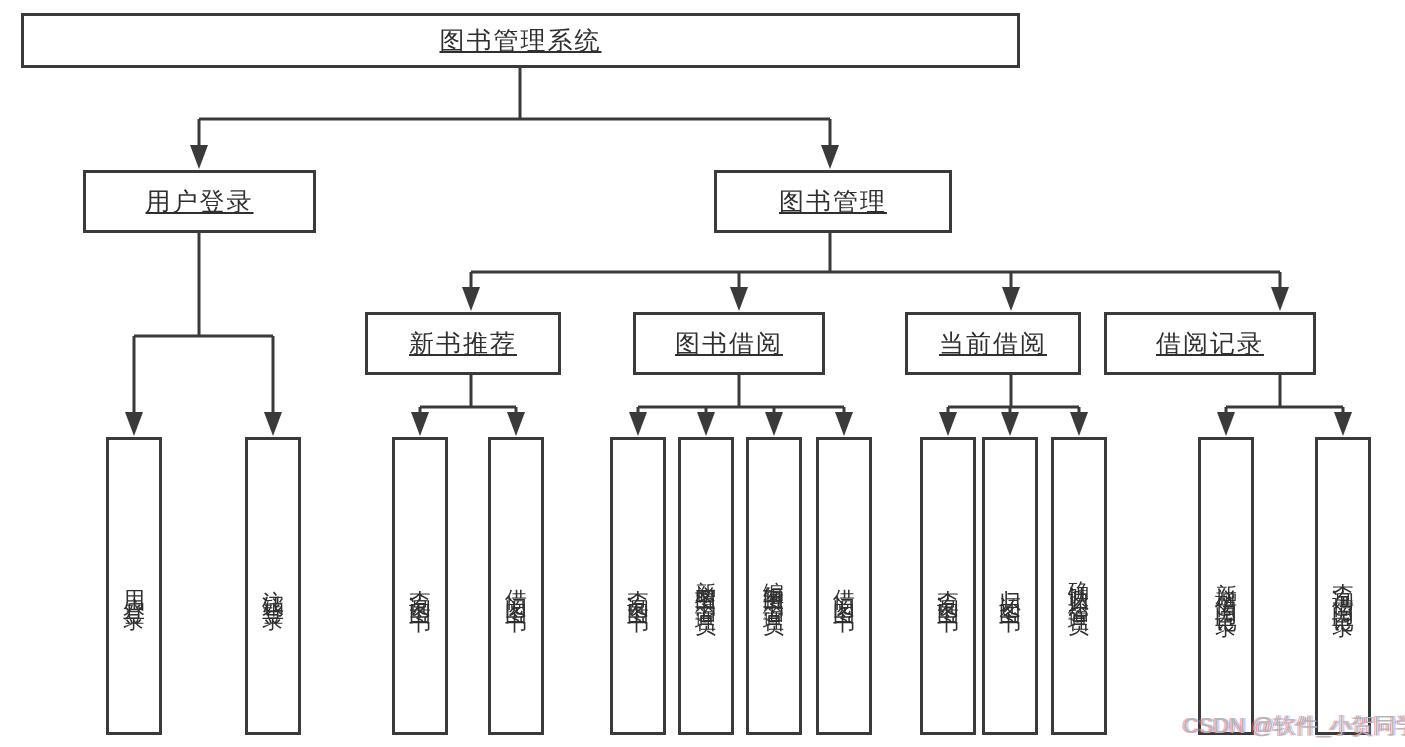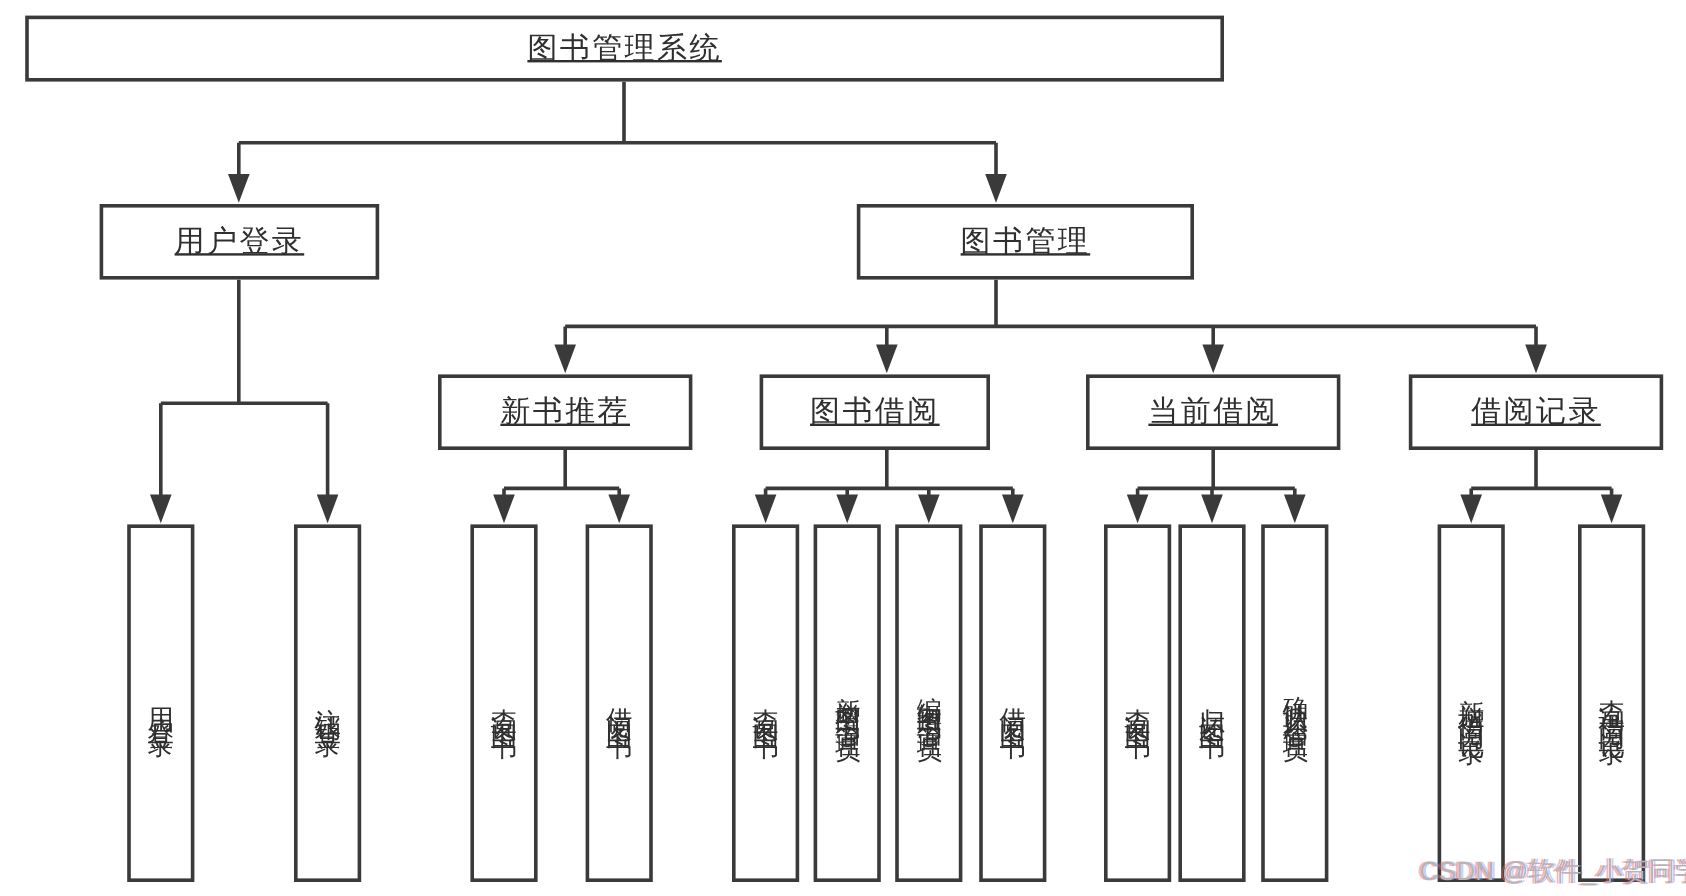--- a/index.html
+++ b/index.html
@@ -100,34 +100,34 @@
     </g>
   </svg>
 
   <div class="box h" style="left:21px;top:13px;width:999px;height:55px">
     <span>图书管理系统</span>
   </div>
 
   <div class="box h" style="left:83px;top:170px;width:233px;height:63px">
     <span>用户登录</span>
   </div>
-  <div class="box h" style="left:714px;top:170px;width:281px;height:63px">
+  <div class="box h" style="left:714px;top:170px;width:238px;height:63px">
     <span>图书管理</span>
   </div>
 
-  <div class="box h" style="left:365px;top:312px;width:212px;height:63px">
+  <div class="box h" style="left:365px;top:312px;width:196px;height:63px">
     <span>新书推荐</span>
   </div>
   <div class="box h" style="left:633px;top:312px;width:192px;height:63px">
     <span>图书借阅</span>
   </div>
-  <div class="box h" style="left:905px;top:312px;width:212px;height:63px">
+  <div class="box h" style="left:905px;top:312px;width:176px;height:63px">
     <span>当前借阅</span>
   </div>
-  <div class="box h" style="left:1174px;top:312px;width:212px;height:63px">
+  <div class="box h" style="left:1104px;top:312px;width:212px;height:63px">
     <span>借阅记录</span>
   </div>
 
   <div class="box v" style="left:106px;top:437px;width:56px;height:298px">
     <span>用户登录</span>
   </div>
   <div class="box v" style="left:245px;top:437px;width:56px;height:298px">
     <span>注销登录</span>
   </div>
 

